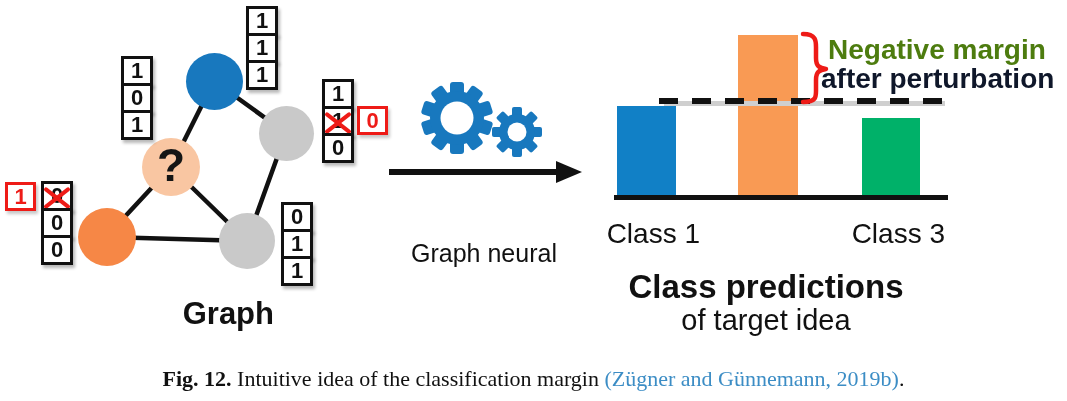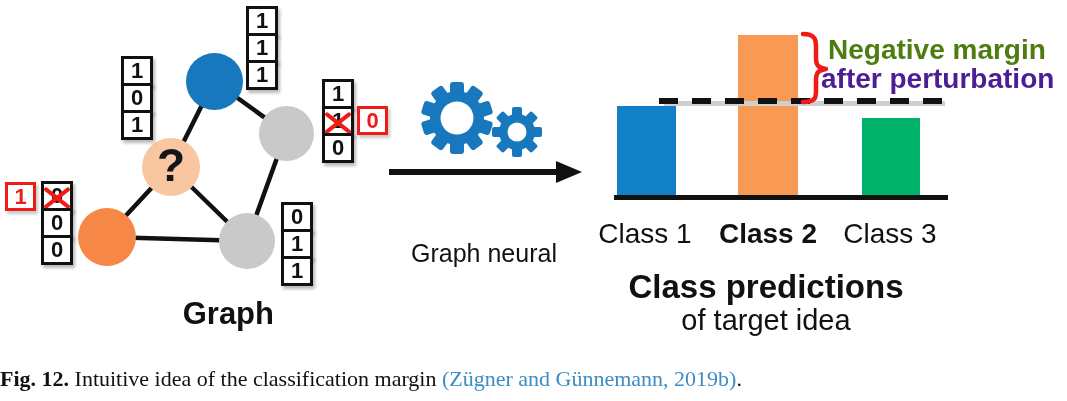--- a/index.html
+++ b/index.html
@@ -48,30 +48,30 @@
   
   .bar{position:absolute;bottom:206px;}
   .bar-1{left:617px;width:59px;background:#1180C6;}
   .bar-2{left:738px;width:60px;background:#F99A54;}
   .bar-3{left:862px;width:58px;background:#00B169;}
   .axis{position:absolute;left:614px;top:195px;width:334px;height:5px;background:#111;}
   .dash-shadow{position:absolute;left:664px;top:101px;width:281px;height:5px;background:#cfcfcf;}
   .dash-line{position:absolute;left:659px;top:98px;width:286px;height:6px;
          background:repeating-linear-gradient(90deg,#111 0 19px,transparent 19px 33px);}
   .neg-margin{position:absolute;left:828px;top:34px;font-weight:700;font-size:28px;color:#4d7c0f;white-space:nowrap;}
-  .after-pert{position:absolute;left:821px;top:63px;font-weight:700;font-size:28px;color:#4c1d95;white-space:nowrap;}
-  .cls{position:absolute;top:218px;width:110px;text-align:center;font-size:28px;}
+  .after-pert{position:absolute;left:821px;top:63px;font-weight:700;font-size:28px;color:#0f172a;white-space:nowrap;}
+  .cls{position:absolute;top:218px;width:110px;text-align:right;font-size:28px;}
   .cls-1{left:590px;}
   .cls-2{left:713px;font-weight:700;}
   .cls-3{left:835px;}
   .chart-title{position:absolute;left:616px;top:268px;width:300px;text-align:center;font-weight:700;font-size:33px;}
   .chart-sub{position:absolute;left:616px;top:304px;width:300px;text-align:center;font-size:29px;}
 
   
-  .caption{position:absolute;left:0;top:366px;width:1067px;text-align:left;
+  .caption{position:absolute;left:0;top:366px;width:1067px;text-align:center;
          font-family:"Liberation Serif",serif;font-size:22px;color:#111;}
   .caption .figno{font-weight:700;}
   .caption .cite{color:#3C8DC5;cursor:pointer;}
 </style>
 </head>
 <body>
 
 <div id="fig">
 
   <svg style="left:0;top:0;" width="400" height="320" viewBox="0 0 400 320">
@@ -170,21 +170,20 @@
   <div class="dash-line"></div>
   <div class="axis"></div>
 
   <svg style="left:799px;top:31px;" width="30" height="74" viewBox="0 0 30 74">
     <path d="M4,3 C17,3 17,10 17,16 L17,27 C17,35 20,37 27,38 C20,39 17,41 17,49 L17,60 C17,66 17,71 4,71" fill="none" stroke="#EE1B17" stroke-width="4.5" stroke-linecap="round" stroke-linejoin="round"></path>
   </svg>
   <div class="neg-margin">Negative margin</div>
   <div class="after-pert">after perturbation</div>
 
   <div class="cls cls-1">Class 1</div>
-  <div class="cls cls-2">Class 2</div>
   <div class="cls cls-3">Class 3</div>
 
   <div class="chart-title">Class predictions</div>
   <div class="chart-sub">of target idea</div>
 
   <div class="caption"><span class="figno">Fig. 12.</span><span> Intuitive idea of the classification margin </span><span class="cite">(Zügner and Günnemann, 2019b)</span><span>.</span></div>
 
 </div>
 
 </body></html>

